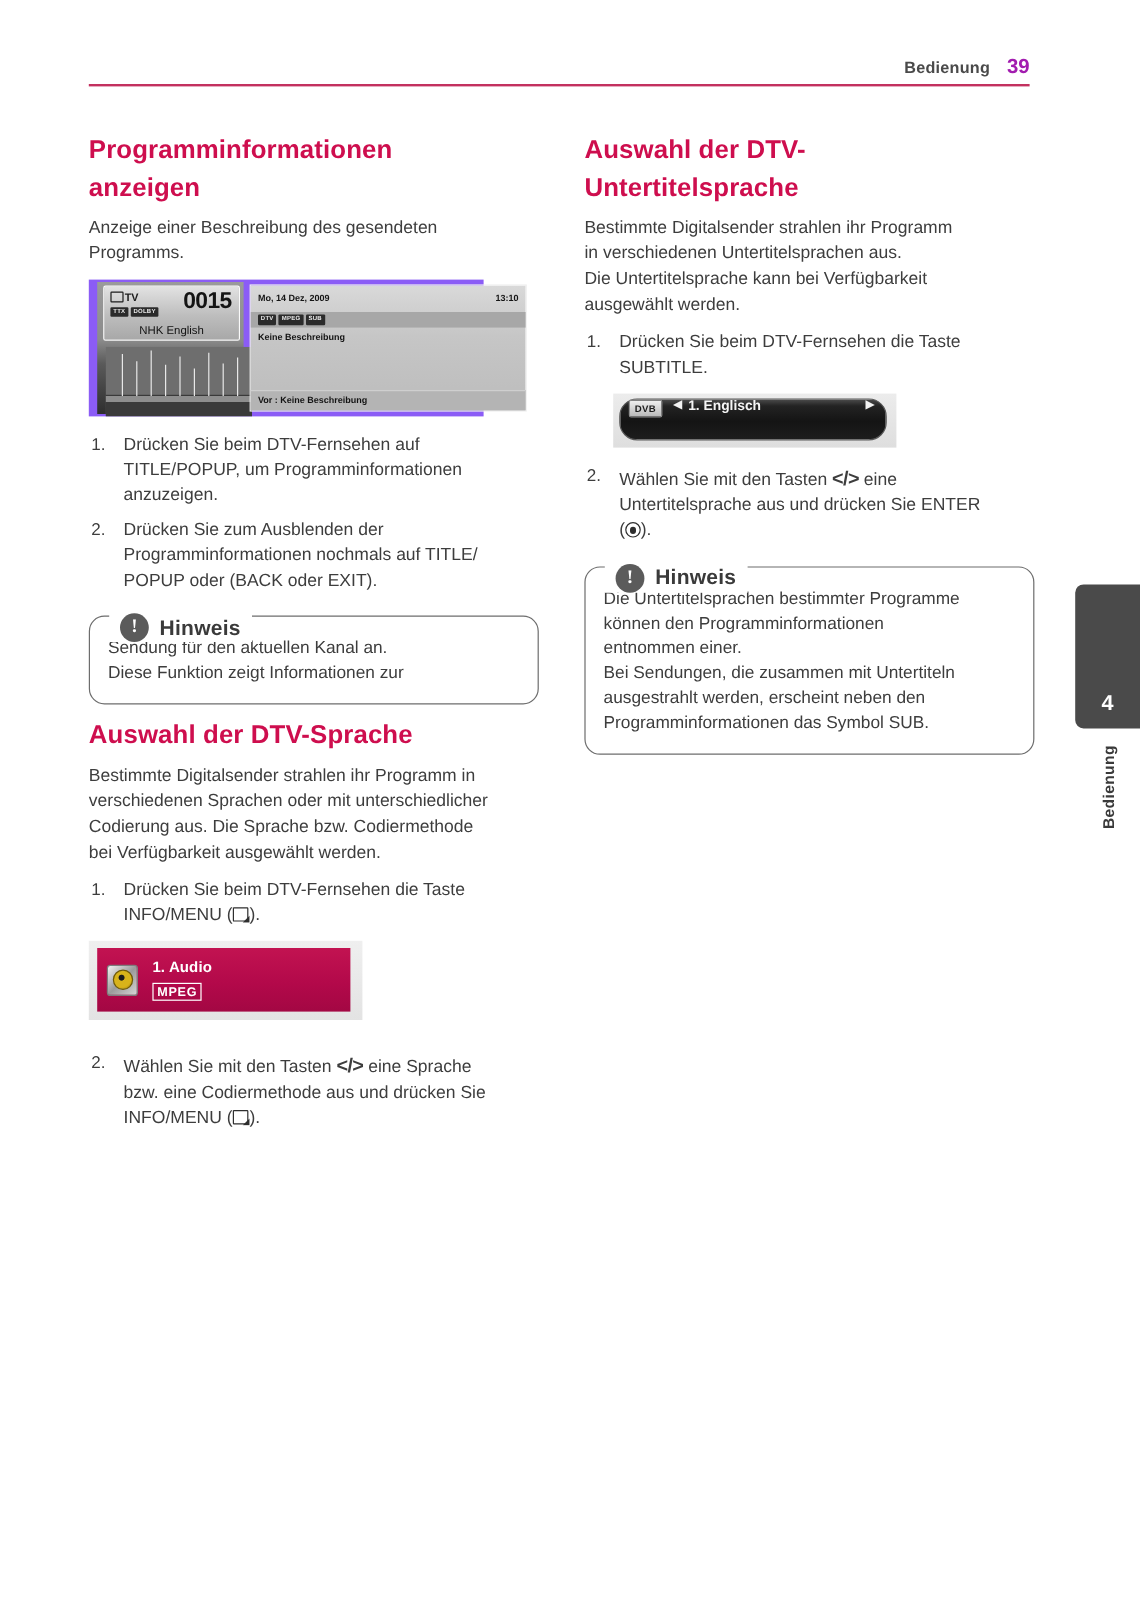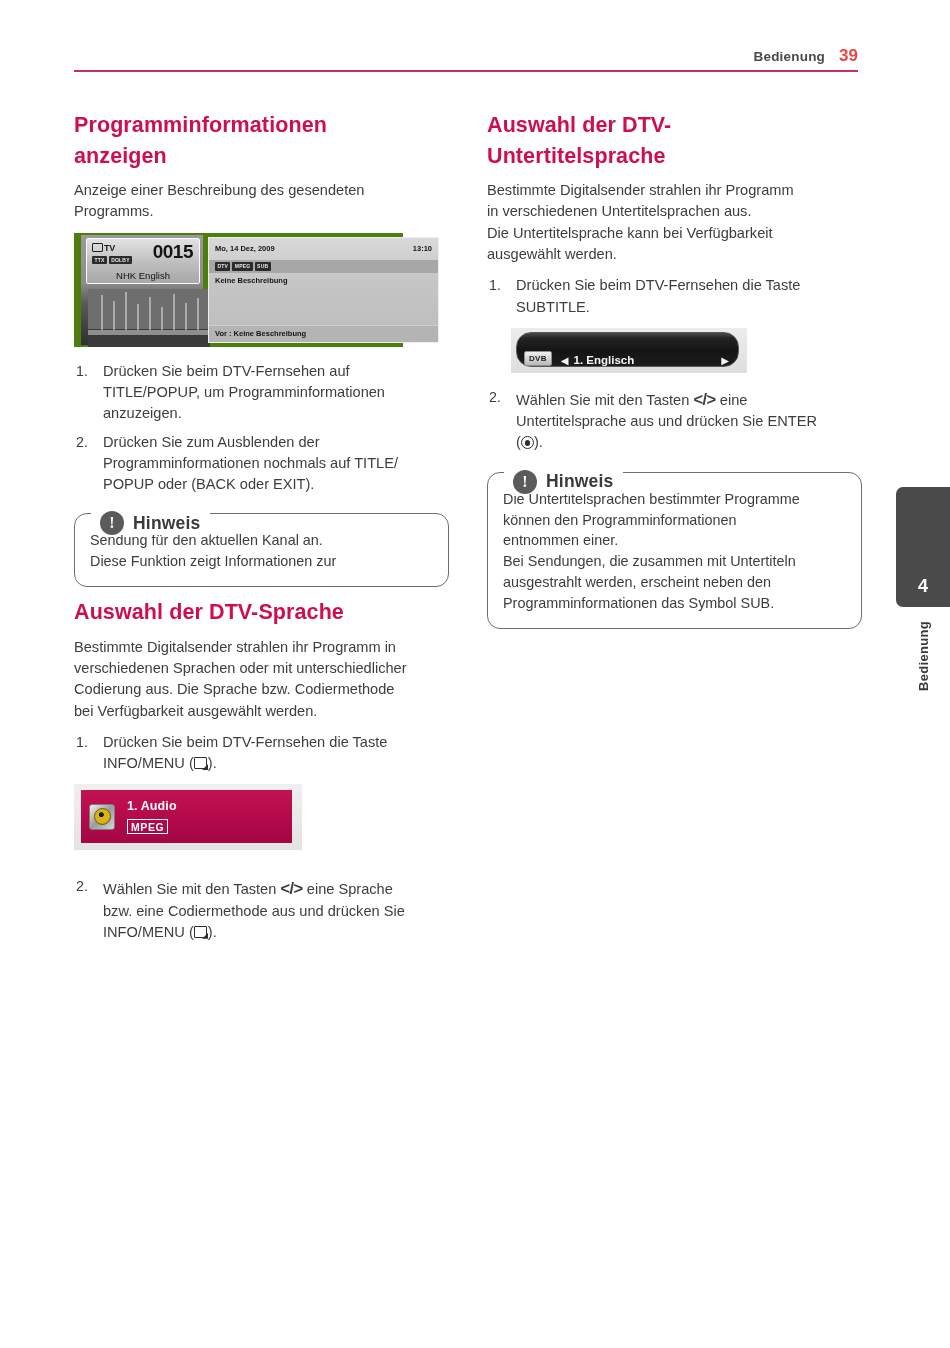--- a/index.html
+++ b/index.html
@@ -12,21 +12,21 @@
   }
   .page { position: relative; width: 950px; height: 1348px; }
 
   
   .hdr {
     position: absolute; left: 74px; top: 46px; width: 784px;
     display: flex; align-items: baseline; justify-content: flex-end;
     gap: 14px;
   }
   .hdr-chapter { font-size: 13.5px; font-weight: bold; color: #4a4a4a; letter-spacing: .2px; }
-  .hdr-page { font-size: 17px; font-weight: bold; color: #ef4444; }
+  .hdr-page { font-size: 17px; font-weight: bold; color: #a21caf; }
   .hdr-rule {
     position: absolute; left: 74px; top: 70px; width: 784px; height: 1.6px;
     background: #c3315f;
   }
 
   
   .col-left  { position: absolute; left: 74px;  top: 110px; width: 375px; }
   .col-right { position: absolute; left: 487px; top: 110px; width: 375px; }
 
   h2.sec {
@@ -110,21 +110,21 @@
     font-size: 14.4px; line-height: 1.45; color: #3d3d3d;
     padding-top: 3px;
   }
   .note-body div { white-space: nowrap; }
 
   
   .figure-prog {
     position: relative;
     width: 329px; height: 114px;
     margin: 4px 0 14px 0;
-    background: #4d7c0f;
+    background: #8b5cf6;
   }
   .fp-photo {
     position: absolute; left: 7px; top: 2px; width: 122px; height: 110px;
     background:
       linear-gradient(to bottom, #9a9a9a 0%, #8b8b8b 44%, #5a5a5a 62%, #2e2e2e 100%);
   }
   .fp-masts { position: absolute; left: 7px; top: 54px; width: 122px; height: 58px; }
   .fp-chan {
     position: absolute; left: 12px; top: 5px; width: 114px; height: 46px;
     background: linear-gradient(to bottom, #e2e2e2, #bdbdbd 55%, #a8a8a8);
@@ -219,21 +219,21 @@
     position: relative; width: 236px; height: 45px;
     margin: 10px 0 14px 24px;
     background: linear-gradient(to bottom, #ececec, #dedede);
     padding: 4px 8px 6px 5px;
   }
   .fs-inner {
     width: 100%; height: 100%;
     background: linear-gradient(to bottom, #4a4a4a 0%, #232323 16%, #141414 55%, #1d1d1d 100%);
     border-radius: 15px;
     border: 1px solid #585858;
-    display: flex; align-items: flex-end; padding: 0 9px 0 7px;
+    display: flex; align-items: flex-start; padding: 0 9px 0 7px;
     position: relative;
   }
   .fs-dvb {
     background: linear-gradient(to bottom, #efefef, #b9b9b9);
     color: #1b1b1b; font-size: 8px; font-weight: bold;
     padding: 2px 4px; border-radius: 2px; letter-spacing: .3px;
     border: 1px solid #8d8d8d;
   }
   .fs-arrow-l, .fs-arrow-r { color: #f2f2f2; font-size: 10px; line-height: 1; }
   .fs-arrow-l { margin-left: 9px; }

